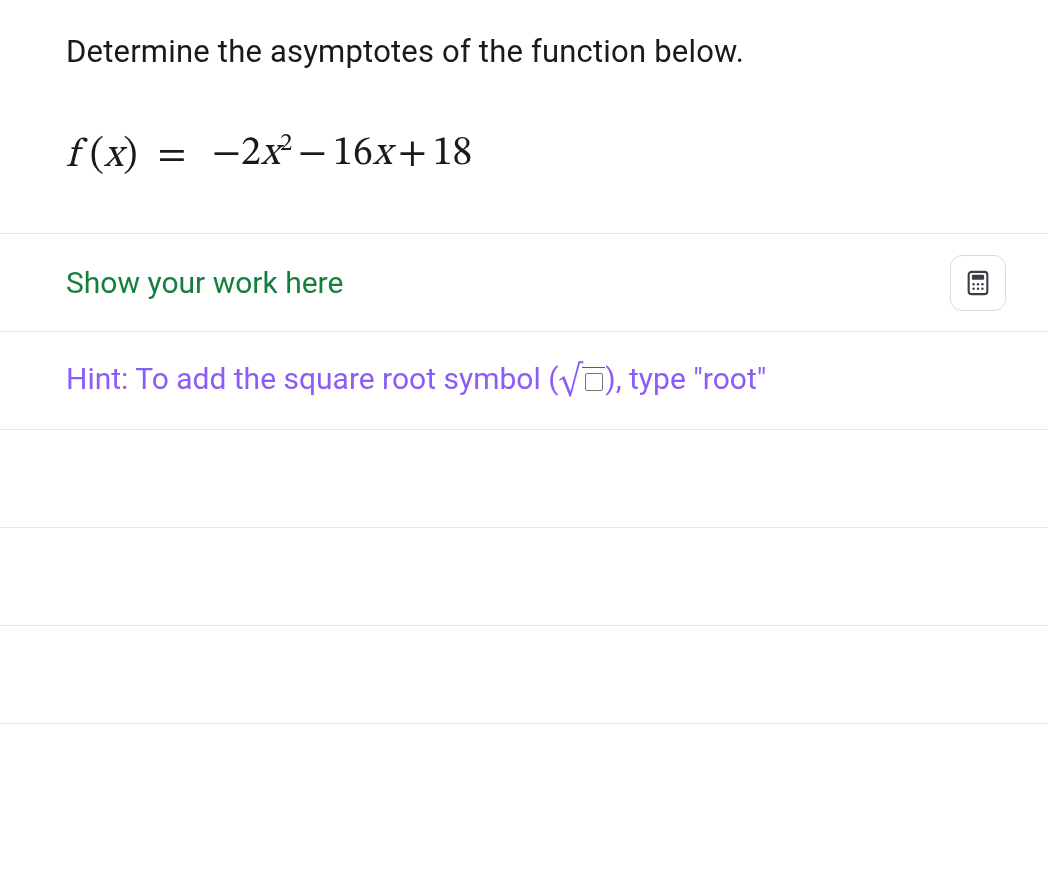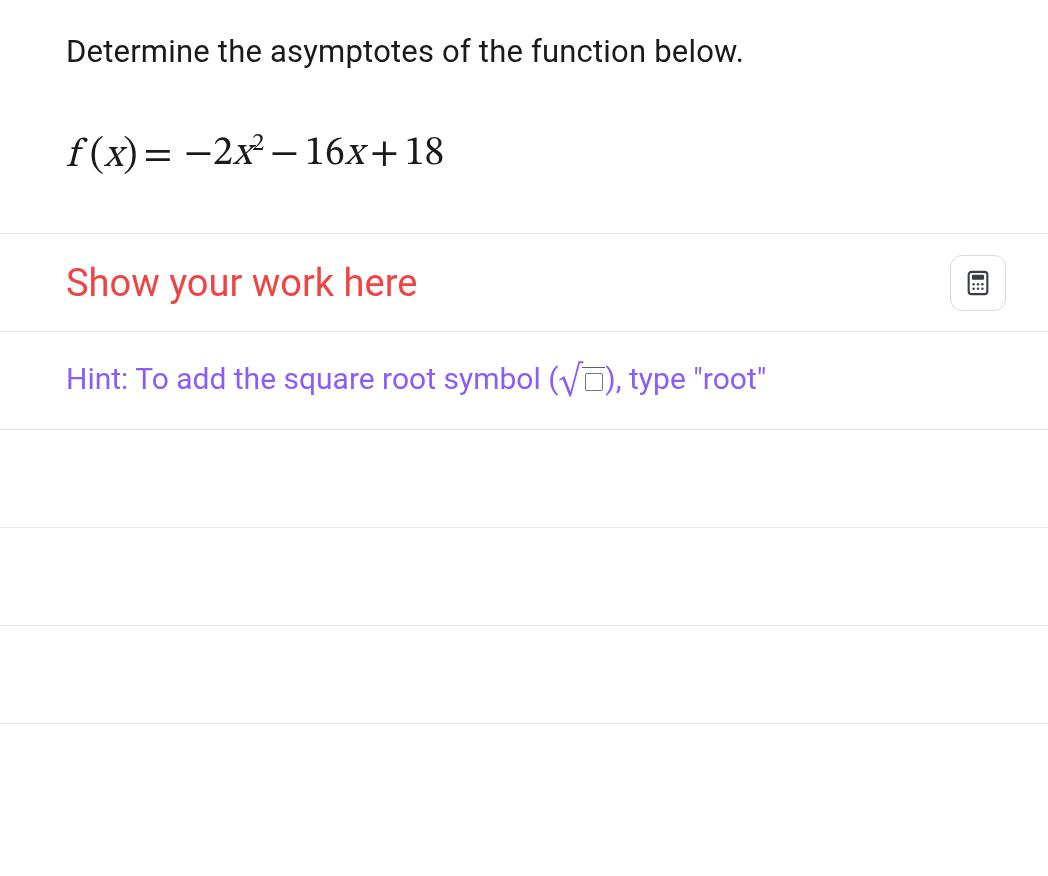--- a/index.html
+++ b/index.html
@@ -1,35 +1,35 @@
 <!DOCTYPE html>
 <html><head>
 <meta charset="utf-8">
 <style>
   * { box-sizing: border-box; margin: 0; padding: 0; }
   html, body { width: 1048px; height: 876px; background: #fff; font-family: -apple-system, BlinkMacSystemFont, "Segoe UI", Roboto, sans-serif; color: #1a1a1a; }
   .container { width: 100%; height: 100%; border-radius: 18px; }
   .question-block { padding: 30px 66px 50px 66px; }
   .prompt { font-size: 31px; color: #1a1a1a; letter-spacing: 0.2px; line-height: 1.4; }
-  .equation-wrap { margin-top: 56px; font-family: "Cambria Math", "STIX Two Math", "Latin Modern Math", "Times New Roman", serif; font-size: 40px; display: flex; align-items: center; gap: 0; }
+  .equation-wrap { margin-top: 56px; font-family: "Cambria Math", "STIX Two Math", "Latin Modern Math", "Times New Roman", serif; font-size: 40px; display: flex; align-items: center; gap: 14px; }
   .equation-wrap .lhs { font-style: italic; }
   .equation-wrap .fn { font-style: italic; }
   .equation-wrap .paren { font-style: normal; }
   .equation-wrap .equals { font-style: normal; padding: 0 6px; }
   .fraction { display: inline-flex; flex-direction: row; align-items: center; vertical-align: middle; line-height: 1.25; }
   .fraction .num { padding: 0 6px 4px 6px; }
   .fraction .den { padding: 4px 6px 0 6px; border-top: 2.5px solid #000; }
   .fraction .math { white-space: nowrap; }
   sup { font-size: 0.62em; vertical-align: super; line-height: 0; }
   .mathx { font-style: italic; }
   .op { font-style: normal; padding: 0 6px; }
 
   .rows { border-top: 1px solid #e6e6e6; }
   .row { border-bottom: 1px solid #e6e6e6; min-height: 98px; display: flex; align-items: center; padding: 0 66px; position: relative; }
-  .row.placeholder { color: #ef4444; font-size: 38px; }
+  .row.placeholder { color: #15803d; font-size: 30px; }
   .row.hint { color: #8b5cf6; font-size: 30px; }
   .row.empty { min-height: 98px; }
 
   .calc-btn { position: absolute; right: 42px; top: 50%; transform: translateY(-50%); width: 56px; height: 56px; border: 1px solid #d7dade; border-radius: 12px; background: #fff; display: flex; align-items: center; justify-content: center; cursor: pointer; }
   .calc-btn svg { width: 28px; height: 28px; }
 
   .sqrt-sym { font-family: "Cambria Math","STIX Two Math","Times New Roman",serif; white-space: nowrap; }
   .sqrt-box { display: inline-block; border: 1.6px solid #777; width: 18px; height: 18px; border-radius: 2px; margin-left: 1px; vertical-align: -2px; }
   .overline { display:inline-block; border-top: 1.6px solid #5c6066; padding: 0 2px; line-height: 0.9; }
 </style>

